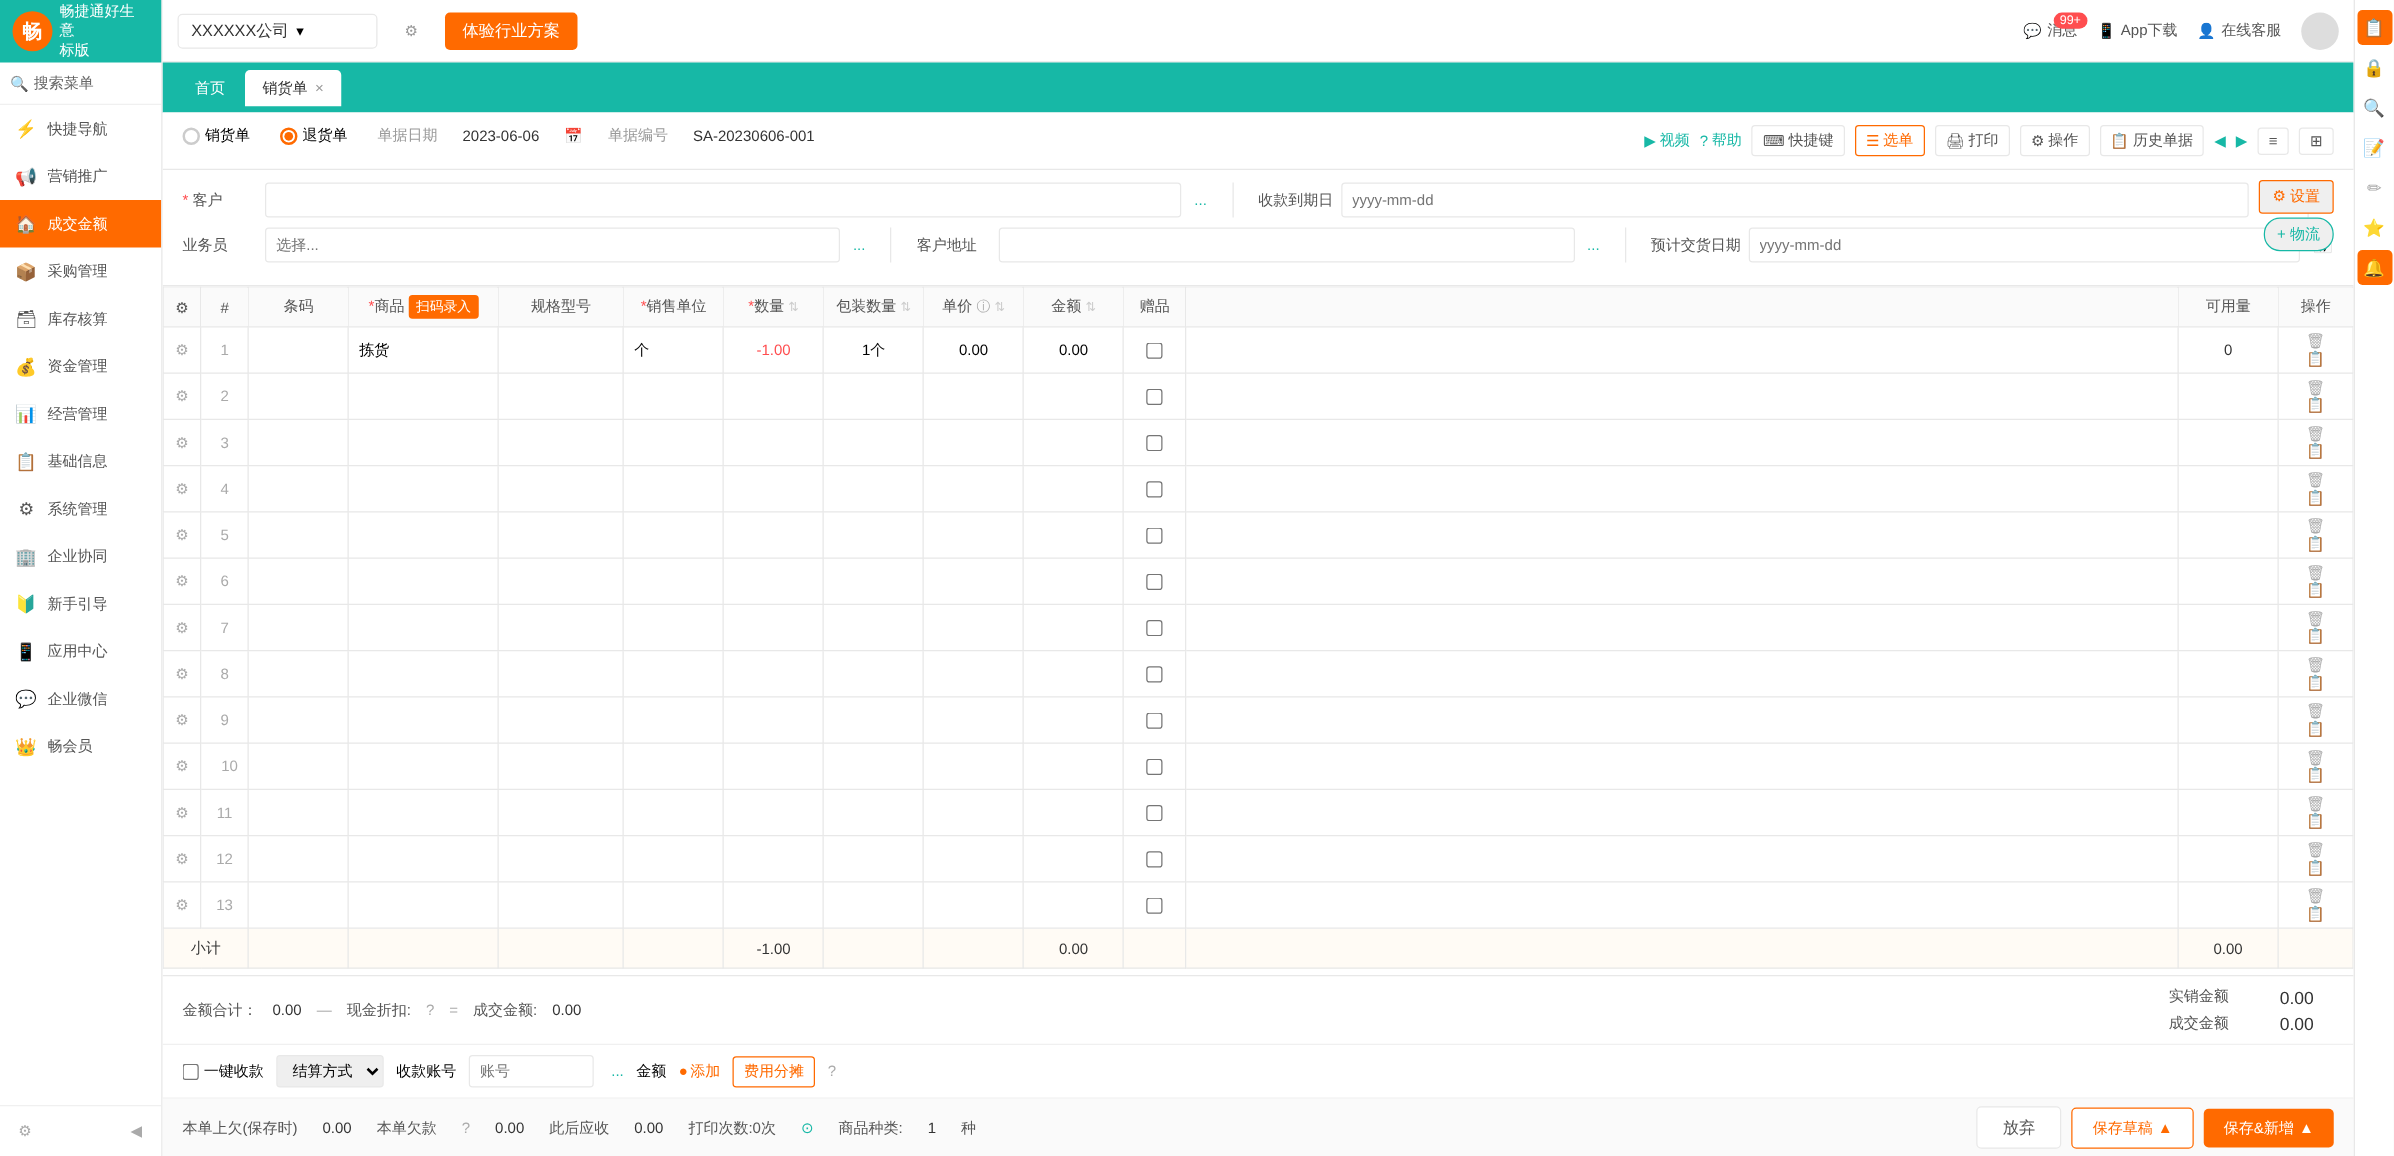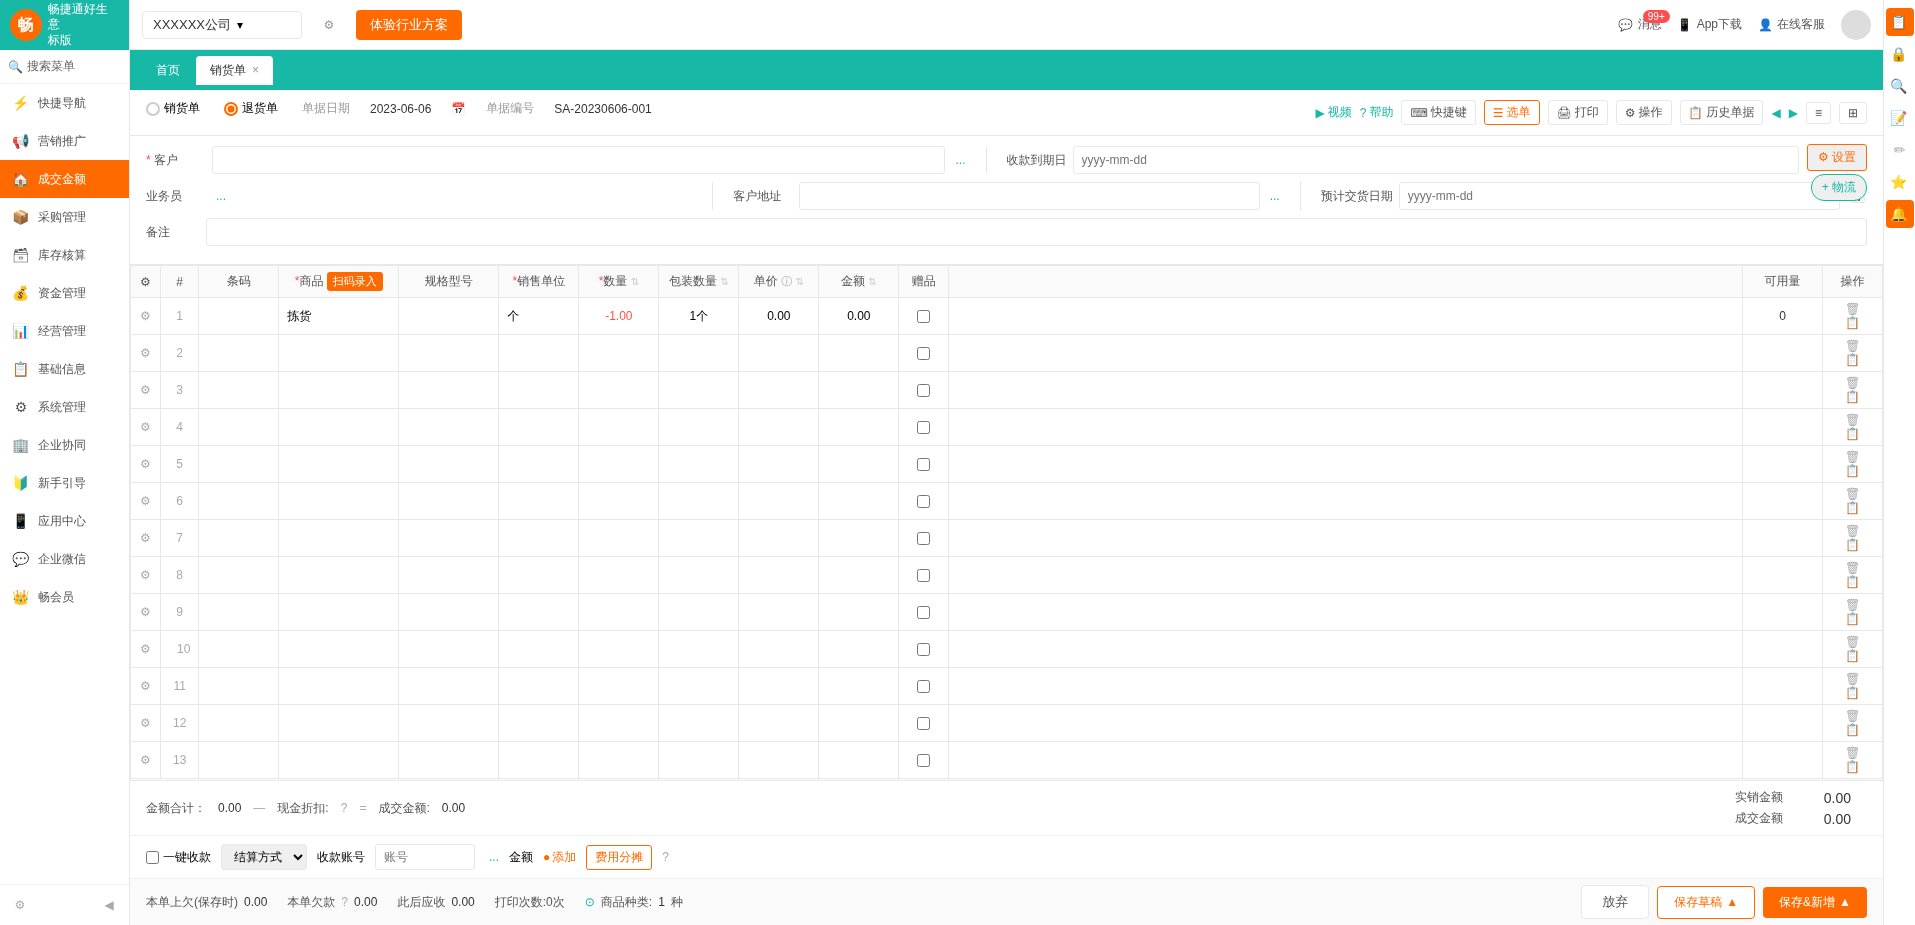--- a/index.html
+++ b/index.html
@@ -101,21 +101,21 @@
     
     .form-footer { background: #fff; border-top: 1px solid #e8e8e8; }
     .footer-total { padding: 8px 16px; display: flex; align-items: center; gap: 12px; border-bottom: 1px solid #f0f0f0; }
     .total-label { color: #555; }
     .total-value { color: #333; font-weight: 500; }
     .minus-icon { color: #aaa; }
     .equals-icon { color: #aaa; }
     .question-icon { color: #aaa; cursor: pointer; }
     .footer-payment { padding: 8px 16px; display: flex; align-items: center; gap: 10px; border-bottom: 1px solid #f0f0f0; }
     .footer-summary { padding: 6px 16px; display: flex; align-items: center; gap: 20px; background: #fafafa; }
-    .summary-item { display: flex; align-items: center; gap: 6px; color: #555; }
+    .summary-item { display: flex; align-items: center; gap: 20px; color: #555; }
     .summary-value { color: #333; font-weight: 500; }
     .footer-actions { margin-left: auto; display: flex; align-items: center; gap: 8px; }
     .action-abandon { border: 1px solid #e8e8e8; border-radius: 4px; padding: 7px 20px; cursor: pointer; background: #fff; color: #555; font-size: 13px; }
     .action-draft { border: 1px solid #ff6a00; border-radius: 4px; padding: 7px 16px; cursor: pointer; background: #fff; color: #ff6a00; font-size: 13px; display: flex; align-items: center; gap: 4px; }
     .action-save { background: #ff6a00; border: none; border-radius: 4px; padding: 7px 16px; cursor: pointer; color: #fff; font-size: 13px; display: flex; align-items: center; gap: 4px; }
 
     
     .right-sidebar { width: 32px; background: #fff; border-left: 1px solid #e8e8e8; display: flex; flex-direction: column; align-items: center; padding-top: 8px; gap: 4px; flex-shrink: 0; }
     .rs-icon { width: 28px; height: 28px; display: flex; align-items: center; justify-content: center; cursor: pointer; color: #aaa; border-radius: 4px; font-size: 14px; }
     .rs-icon.active { background: #ff6a00; color: #fff; }
@@ -314,38 +314,35 @@
         <div class="field-item">
           <span class="field-label">收款到期日</span>
           <input class="field-input placeholder" type="text" placeholder="yyyy-mm-dd" style="min-width: 160px;">
           <span class="calendar-icon">📅</span>
         </div>
         <div class="field-divider"></div>
       </div>
       <div class="fields-row">
         <div class="field-item">
           <span class="field-label">业务员</span>
+          <input class="field-input placeholder" type="text" placeholder="选择..." style="min-width: 200px;">
           <span class="field-dots">...</span>
         </div>
         <div class="field-divider"></div>
         <div class="field-item">
           <span class="field-label">客户地址</span>
           <input class="field-input" type="text" style="min-width: 200px;">
           <span class="field-dots">...</span>
         </div>
         <div class="field-divider"></div>
         <div class="field-item">
           <span class="field-label">预计交货日期</span>
           <input class="field-input placeholder" type="text" placeholder="yyyy-mm-dd" style="min-width: 140px;">
           <span class="calendar-icon">📅</span>
         </div>
-      </div>
-      <div class="fields-row">
-        <span class="field-label">备注</span>
-        <input class="field-input" type="text" style="min-width: 400px;">
       </div>
       <button class="settings-btn">⚙ 设置</button>
       <button class="logistics-btn">+ 物流</button>
     </div>
 
     <div class="table-area">
       <table class="data-table">
         <thead>
           <tr>
             <th class="col-settings">⚙</th>

